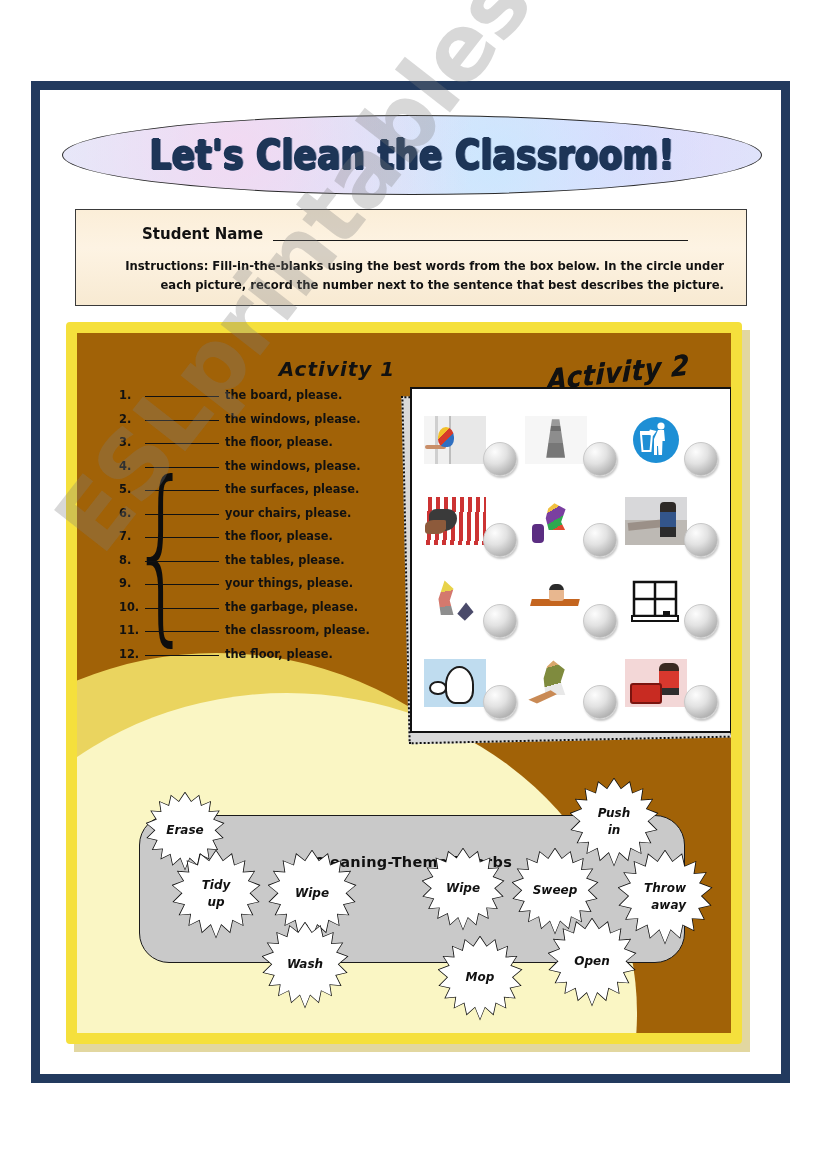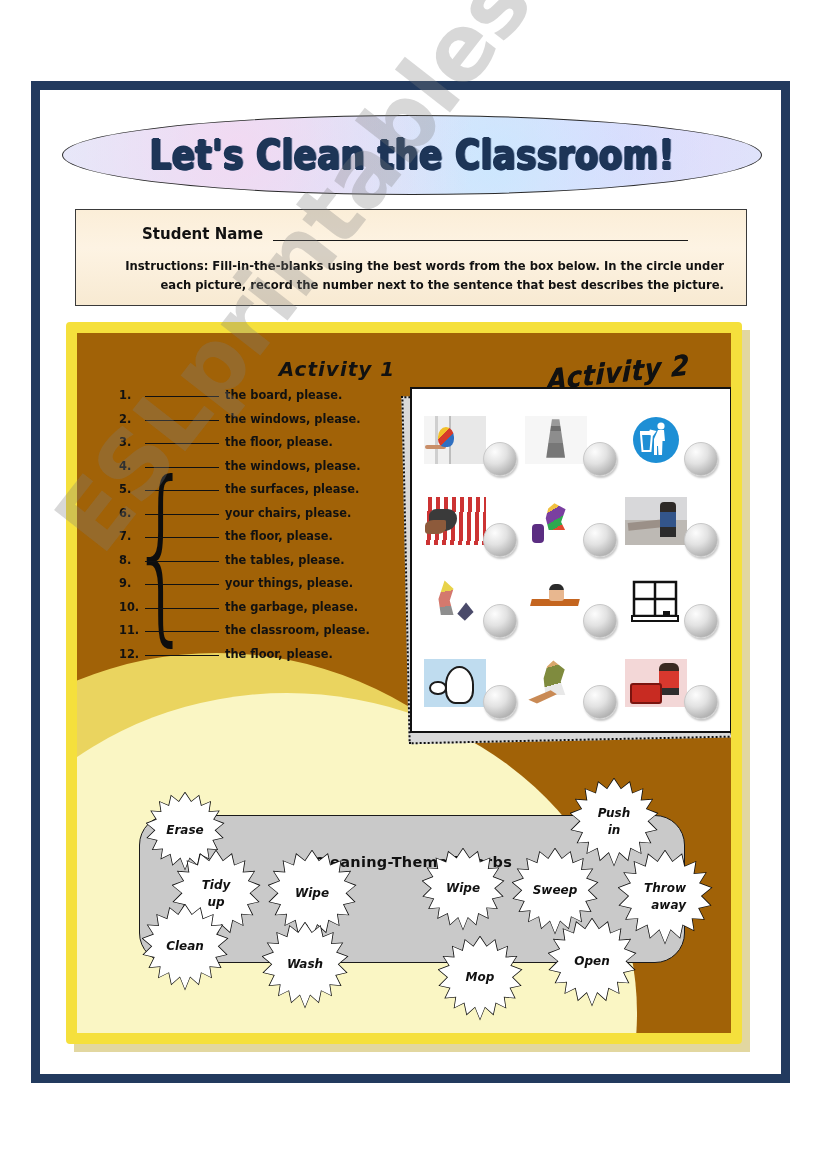--- a/index.html
+++ b/index.html
@@ -637,26 +637,20 @@
         <div class="star" style="inset:0;position:absolute;">
             <span>Push<br>in</span>
           </div>
       </div>
       <div class="star-wrap" style="left:498px; top:58px;  width:92px; height:92px;">
         <div class="star-outline"></div>
         <div class="star" style="inset:0;position:absolute;text-align:right;">
             <span>Throw<br>away</span>
           </div>
       </div>
-      <div class="star-wrap" style="left:22px;  top:112px; width:84px; height:84px;">
-        <div class="star-outline"></div>
-        <div class="star" style="inset:0;position:absolute;">
-            <span>Clean</span>
-          </div>
-      </div>
       <div class="star-wrap" style="left:142px; top:130px; width:84px; height:84px;">
         <div class="star-outline"></div>
         <div class="star" style="inset:0;position:absolute;">
             <span>Wash</span>
           </div>
       </div>
       <div class="star-wrap" style="left:318px; top:144px; width:82px; height:82px;">
         <div class="star-outline"></div>
         <div class="star" style="inset:0;position:absolute;">
             <span>Mop</span>

